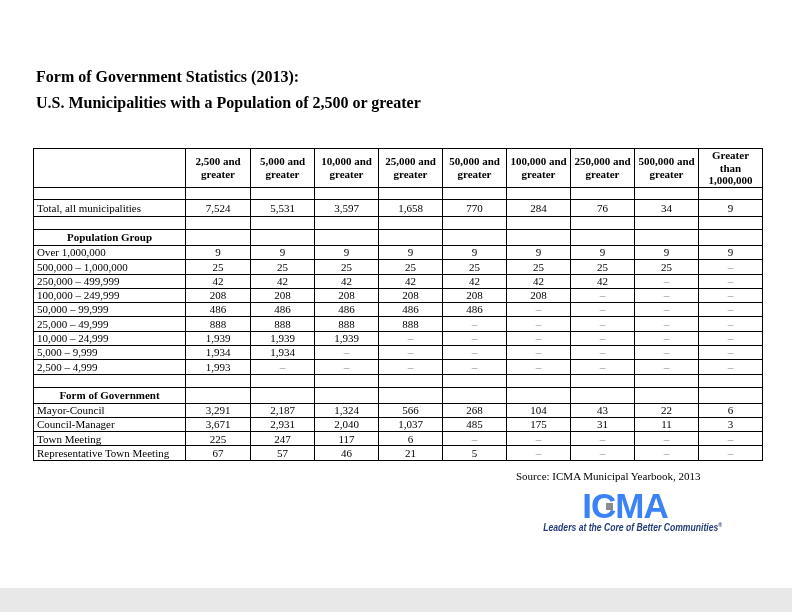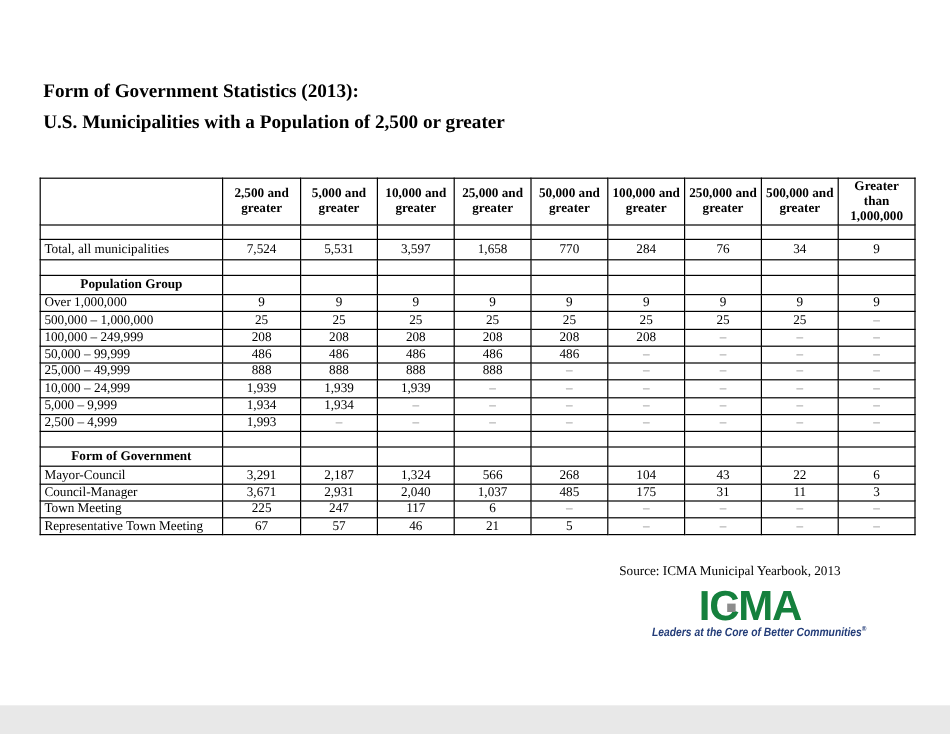--- a/index.html
+++ b/index.html
@@ -21,21 +21,21 @@
   td.dash{color:#808080;}
   tr.sp td{font-size:4px;}
 
   
   .source{position:absolute;left:516px;top:470px;font-size:11px;}
 
   
   .logo{position:absolute;left:530px;top:488px;width:190px;text-align:center;
         font-family:"Liberation Sans",sans-serif;}
   .wordmark{position:relative;display:inline-block;font-weight:bold;font-size:35px;line-height:36px;
-            letter-spacing:-1px;color:#15803d;}
+            letter-spacing:-1px;color:#3b82f6;}
   .csq{position:absolute;left:24px;top:15px;width:7px;height:7px;background:#8C8C8C;}
   .tagline{margin-top:-2px;color:#233C78;font-weight:bold;font-style:italic;font-size:10px;
            transform:scaleX(0.86);transform-origin:center;white-space:nowrap;}
   .reg{font-size:6px;vertical-align:super;}
 </style>
 </head>
 <body>
 
 <div id="page">
 
@@ -137,20 +137,32 @@
             <td class="val">25</td>
             <td class="val">25</td>
             <td class="val">25</td>
             <td class="val">25</td>
             <td class="val">25</td>
             <td class="val">25</td>
             <td class="val">25</td>
             <td class="val dash">–</td>
           </tr>
           <tr style="height: 14.3px;">
+            <td class="lbl">250,000 – 499,999</td>
+            <td class="val">42</td>
+            <td class="val">42</td>
+            <td class="val">42</td>
+            <td class="val">42</td>
+            <td class="val">42</td>
+            <td class="val">42</td>
+            <td class="val">42</td>
+            <td class="val dash">–</td>
+            <td class="val dash">–</td>
+          </tr>
+          <tr style="height: 14.3px;">
             <td class="lbl">100,000 – 249,999</td>
             <td class="val">208</td>
             <td class="val">208</td>
             <td class="val">208</td>
             <td class="val">208</td>
             <td class="val">208</td>
             <td class="val">208</td>
             <td class="val dash">–</td>
             <td class="val dash">–</td>
             <td class="val dash">–</td>

